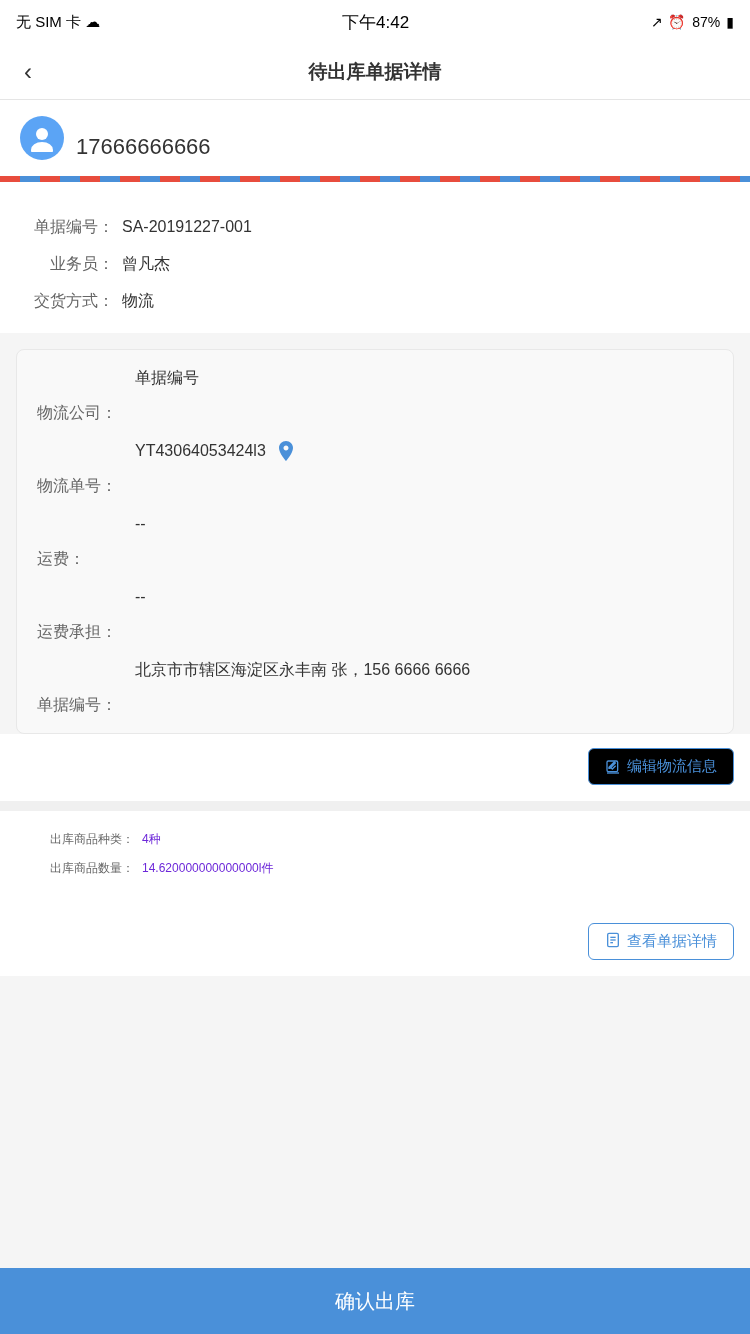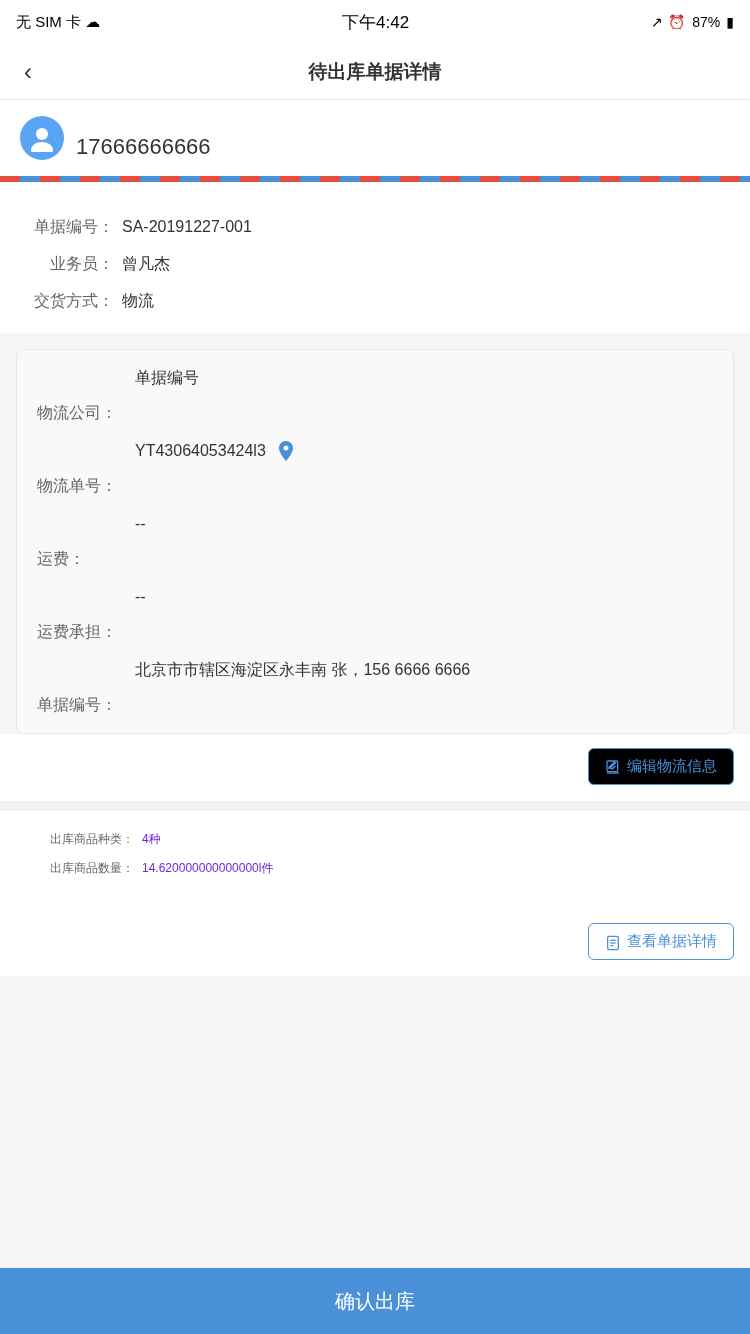--- a/index.html
+++ b/index.html
@@ -215,21 +215,21 @@
       padding: 14px 16px 16px 16px;
       background: #fff;
     }
     .view-btn {
       border: 1px solid #4a90d9;
       border-radius: 6px;
       padding: 8px 16px;
       color: #4a90d9;
       font-size: 15px;
       display: flex;
-      align-items: flex-end;
+      align-items: flex-start;
       gap: 6px;
       cursor: pointer;
       background: #fff;
     }
 
     
     .bottom-area {
       background: #f5f5f5;
       height: 200px;
     }

